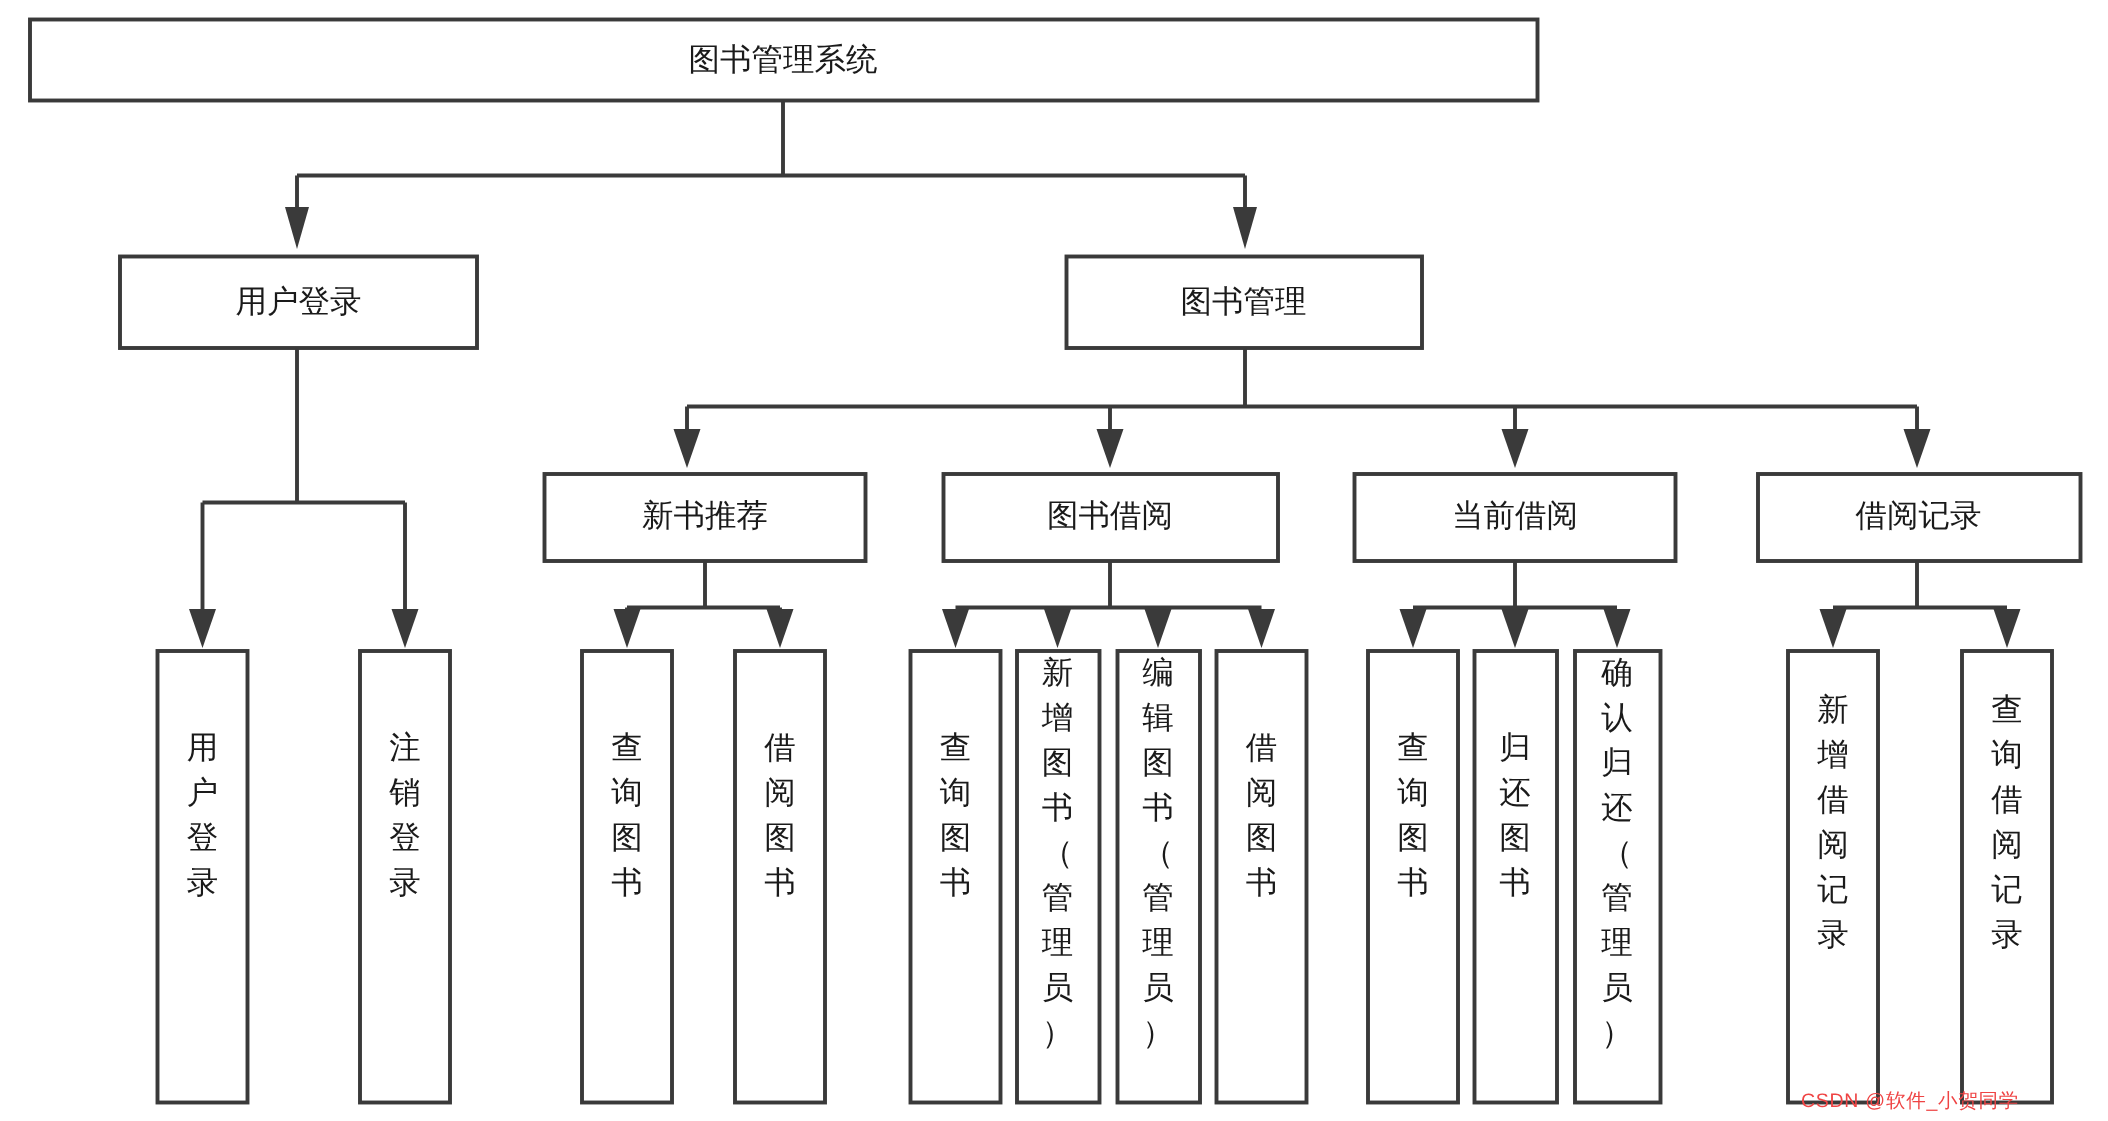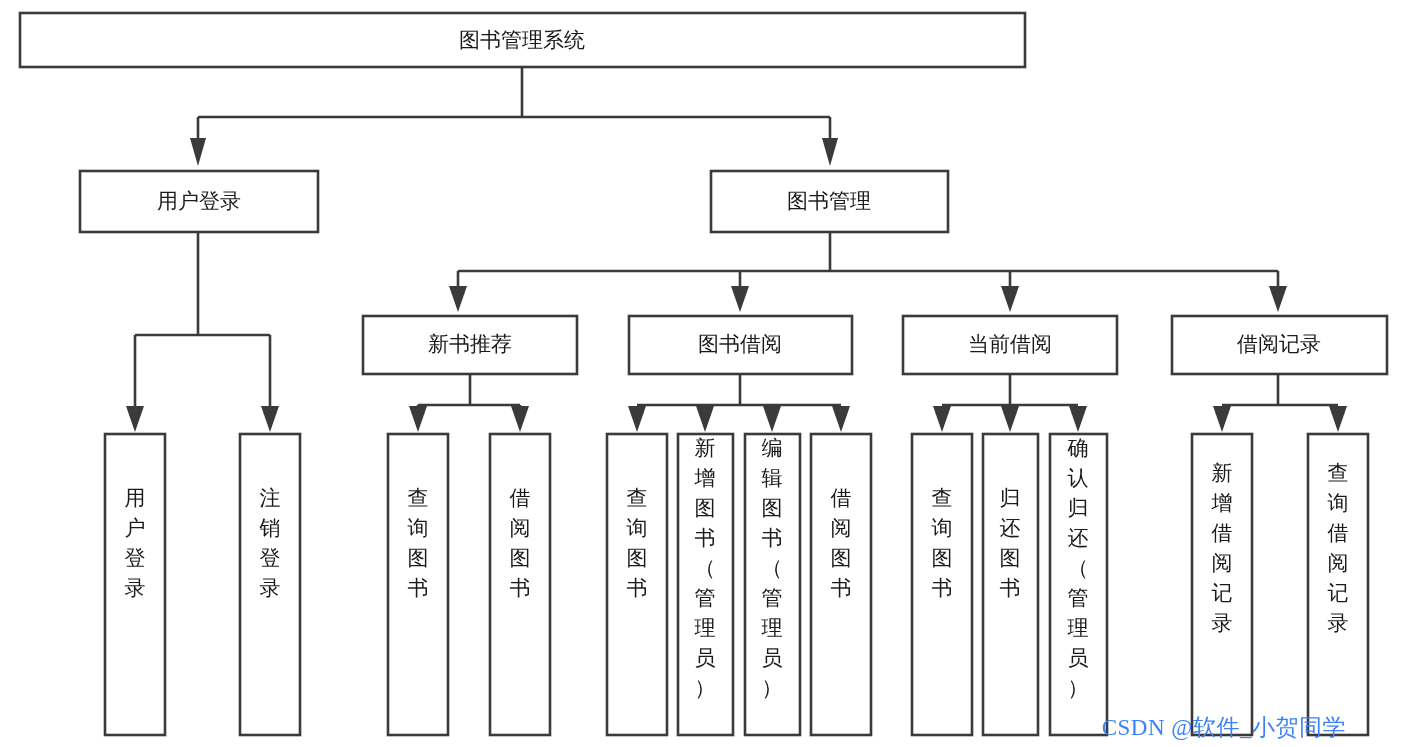--- a/index.html
+++ b/index.html
@@ -52,23 +52,23 @@
   .node-label-v {
     font-family: "DejaVu Sans", "Liberation Sans", sans-serif;
     font-size: 21px;
     fill: #1a1a1a;
     text-anchor: middle;
   }
   .watermark {
     position: absolute;
     right: 8px;
     bottom: 4px;
-    font-family: Liberation Serif, serif;
-    font-size: 23px;
-    color: #3b82f6;
+    font-family: Liberation Sans, sans-serif;
+    font-size: 13px;
+    color: #ef4444;
     white-space: nowrap;
     letter-spacing: 0.5px;
     user-select: none;
   }
 </style>
 </head>
 <body>
 
 <div id="diagram-root">
 

